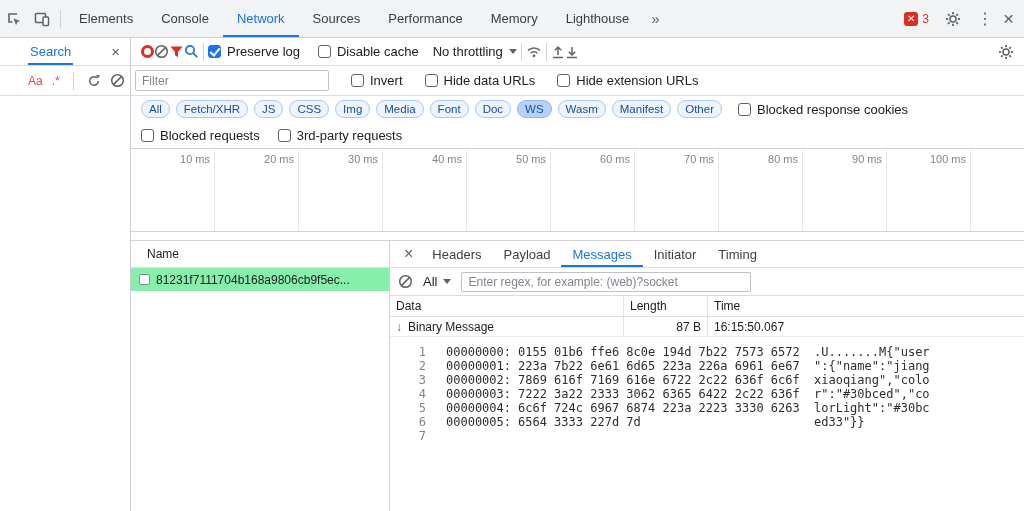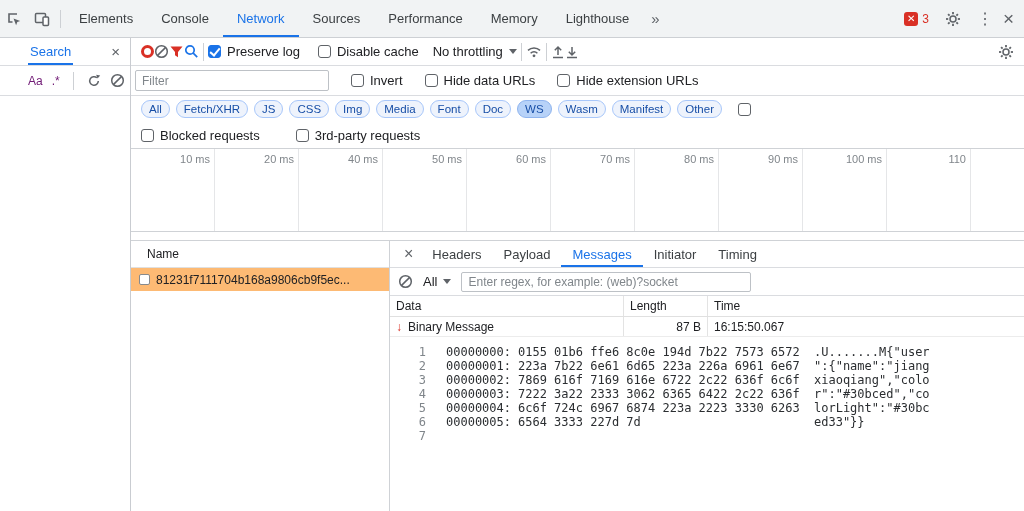--- a/index.html
+++ b/index.html
@@ -22,21 +22,21 @@
 
   
   .dt-body { display:flex; height:473px; }
 
   
   .search-panel { width:131px; flex:none; border-right:1px solid #c9ccd1; display:flex; flex-direction:column; background:#fff; }
   .search-tabrow { height:28px; border-bottom:1px solid #dadce0; display:flex; align-items:center; padding-left:28px; }
   .drawer-tab { height:100%; display:flex; align-items:center; color:#1a73e8; box-shadow:inset 0 -2px 0 #1a73e8; padding:0 2px; }
   .search-close { margin-left:auto; margin-right:10px; color:#5f6368; font-size:15px; }
   .search-tools { height:30px; border-bottom:1px solid #dadce0; display:flex; align-items:center; gap:9px; padding-left:28px; overflow:hidden; }
-  .toggle-txt { color:#701a75; font-size:12px; }
+  .toggle-txt { color:#ef4444; font-size:12px; }
 
   
   .network { flex:1; min-width:0; display:flex; flex-direction:column; }
 
   .net-toolbar { height:28px; flex:none; border-bottom:1px solid #dadce0; display:flex; align-items:center; gap:0; padding:0 10px; }
   .record-btn { width:13px; height:13px; border-radius:50%; border:3.5px solid #d93025; flex:none; }
   .cb-label { display:flex; align-items:center; gap:6px; white-space:nowrap; }
   .cb { width:13px; height:13px; border:1.5px solid #5f6368; border-radius:3px; background:#fff; flex:none; position:relative; }
   .cb.checked { background:#1a73e8; border-color:#1a73e8; }
   .cb.checked::after { content:""; position:absolute; left:3px; top:0; width:4px; height:8px; border:solid #fff; border-width:0 2px 2px 0; transform:rotate(40deg); }
@@ -46,30 +46,30 @@
 
   .filter-row { height:30px; flex:none; border-bottom:1px solid #dadce0; display:flex; align-items:center; gap:22px; padding:0 4px; }
   .filter-input { width:194px; height:21px; border:1px solid #bdc1c6; border-radius:2px; padding:0 6px; font-size:12px; font-family:"Liberation Sans",sans-serif; color:#202124; outline:none; }
   .filter-input::placeholder { color:#80868b; }
 
   .pills-row { height:26px; flex:none; display:flex; align-items:center; gap:6px; padding:0 10px; }
   .pill { border:1px solid #a8c7fa; background:#eef3fc; color:#174ea6; border-radius:11px; padding:2px 7px; font-size:11.5px; white-space:nowrap; }
   .pill.selected { background:#b7d2f8; border-color:#8fb4ee; }
   .pills-cb { margin-left:10px; }
 
-  .checks-row { height:26px; flex:none; display:flex; align-items:center; gap:36px; padding:0 10px; }
+  .checks-row { height:26px; flex:none; display:flex; align-items:center; gap:18px; padding:0 10px; }
 
   .timeline { height:84px; flex:none; border-top:1px solid #cfd2d6; border-bottom:1px solid #cfd2d6; display:flex; overflow:hidden; background:#fff; }
   .tl-seg { width:84px; flex:none; border-right:1px solid #e5e6e8; font-size:11px; color:#80868b; text-align:right; padding:4px 4px 0 0; }
 
   
   .split { flex:1; min-height:0; display:flex; border-top:1px solid #cfd2d6; margin-top:8px; }
   .requests { width:259px; flex:none; border-right:1px solid #cfd2d6; display:flex; flex-direction:column; }
   .req-header { height:27px; flex:none; border-bottom:1px solid #e0e0e0; display:flex; align-items:center; padding:0 16px; font-size:12px; color:#202124; }
-  .req-row { height:23px; flex:none; background:#fdba74; display:flex; align-items:center; gap:6px; padding:0 6px 0 8px; font-size:12px; }
+  .req-row { height:23px; flex:none; background:#86efac; display:flex; align-items:center; gap:6px; padding:0 6px 0 8px; font-size:12px; }
   .req-cb { width:11px; height:11px; border:1px solid #878a8d; border-radius:2px; background:#fff; flex:none; }
   .req-name { white-space:nowrap; overflow:hidden; }
 
   .details { flex:1; min-width:0; display:flex; flex-direction:column; }
   .det-tabs { height:27px; flex:none; border-bottom:1px solid #dadce0; display:flex; align-items:center; padding:0 6px; }
   .det-close { color:#5f6368; font-size:16px; padding:0 8px; }
   .det-tab { height:100%; display:flex; align-items:center; padding:0 11px; color:#3c4043; white-space:nowrap; }
   .det-tab.active { color:#1a73e8; box-shadow:inset 0 -2px 0 #1a73e8; }
   .det-toolbar { height:28px; flex:none; border-bottom:1px solid #dadce0; display:flex; align-items:center; gap:10px; padding:0 8px; }
   .regex-input { width:290px; height:20px; border:1px solid #bdc1c6; border-radius:2px; padding:4px 6px; font-size:12px; font-family:"Liberation Sans",sans-serif; outline:none; }
@@ -279,37 +279,39 @@
         <span class="pill">Img</span>
         <span class="pill">Media</span>
         <span class="pill">Font</span>
         <span class="pill">Doc</span>
         <span class="pill selected">WS</span>
         <span class="pill">Wasm</span>
         <span class="pill">Manifest</span>
         <span class="pill">Other</span>
         <span class="cb-label pills-cb">
           <span class="cb"></span>
+          <span>Blocked response cookies</span>
         </span>
       </div>
 
       <div class="checks-row">
         <span class="cb-label">
           <span class="cb"></span>
           <span>Blocked requests</span>
         </span>
         <span class="cb-label">
           <span class="cb"></span>
           <span>3rd-party requests</span>
         </span>
       </div>
 
       <div class="timeline">
         <span class="tl-seg">10 ms</span>
         <span class="tl-seg">20 ms</span>
+        <span class="tl-seg">30 ms</span>
         <span class="tl-seg">40 ms</span>
         <span class="tl-seg">50 ms</span>
         <span class="tl-seg">60 ms</span>
         <span class="tl-seg">70 ms</span>
         <span class="tl-seg">80 ms</span>
         <span class="tl-seg">90 ms</span>
         <span class="tl-seg">100 ms</span>
         <span class="tl-seg">110</span>
       </div>
 

